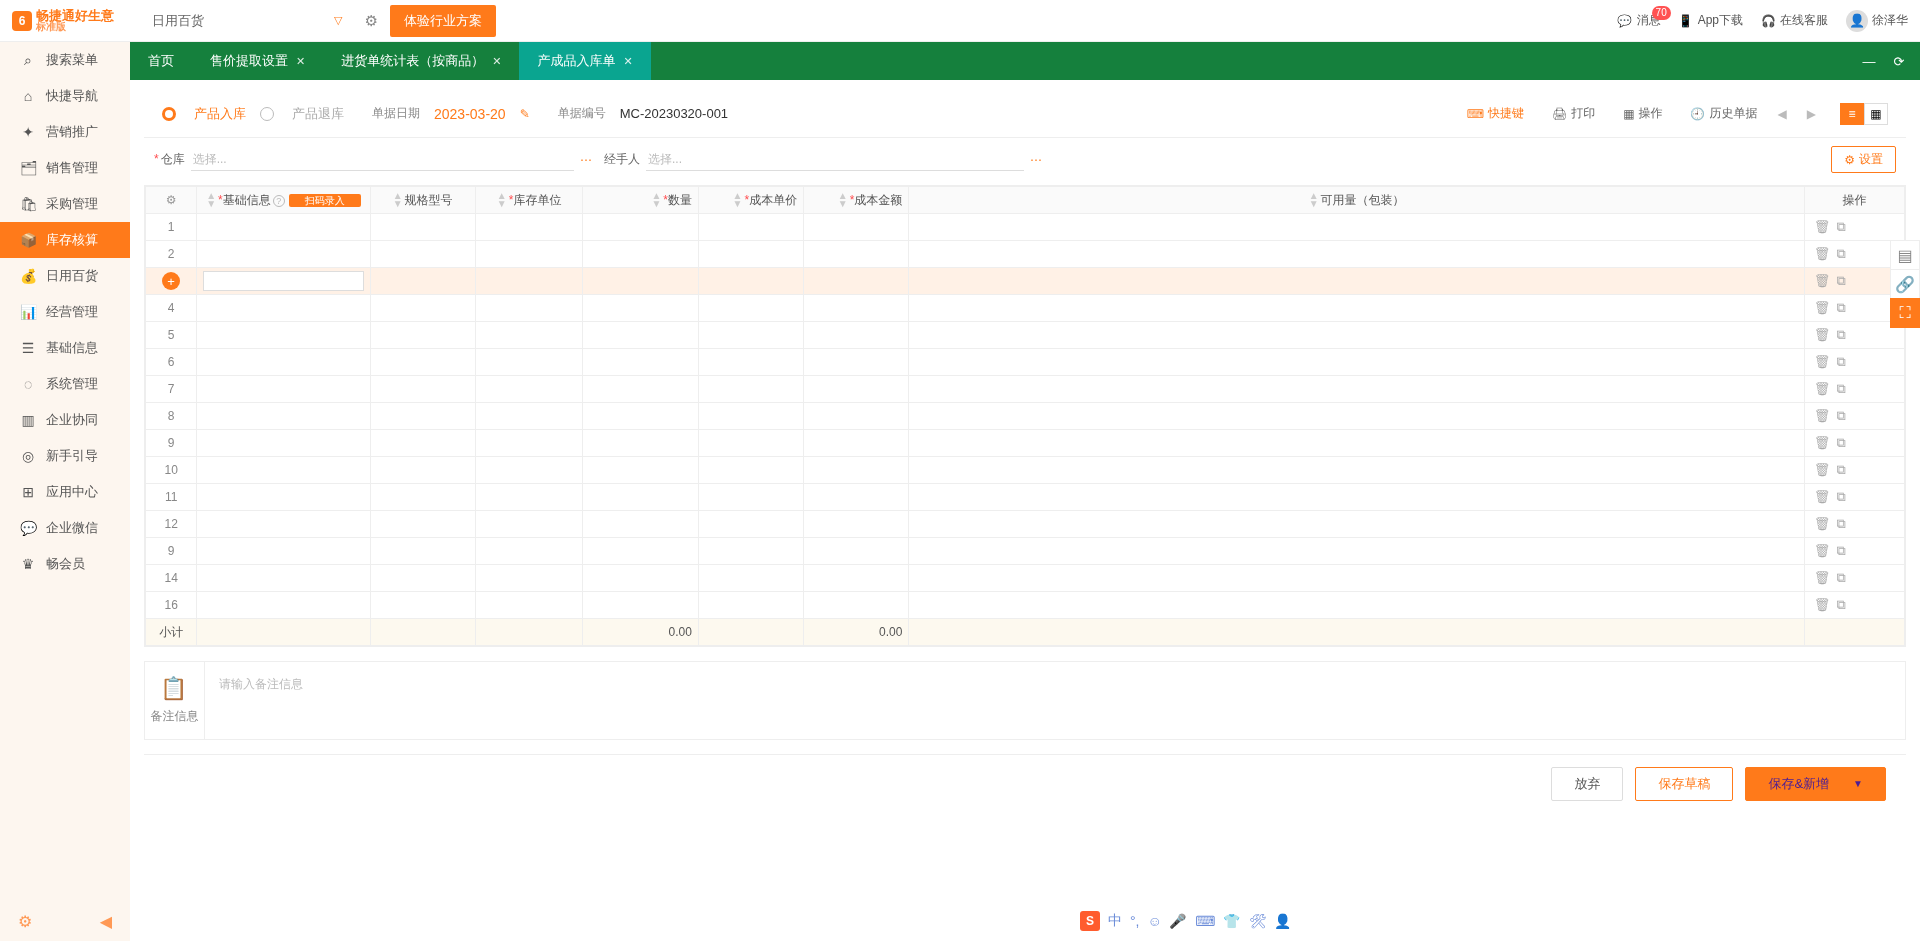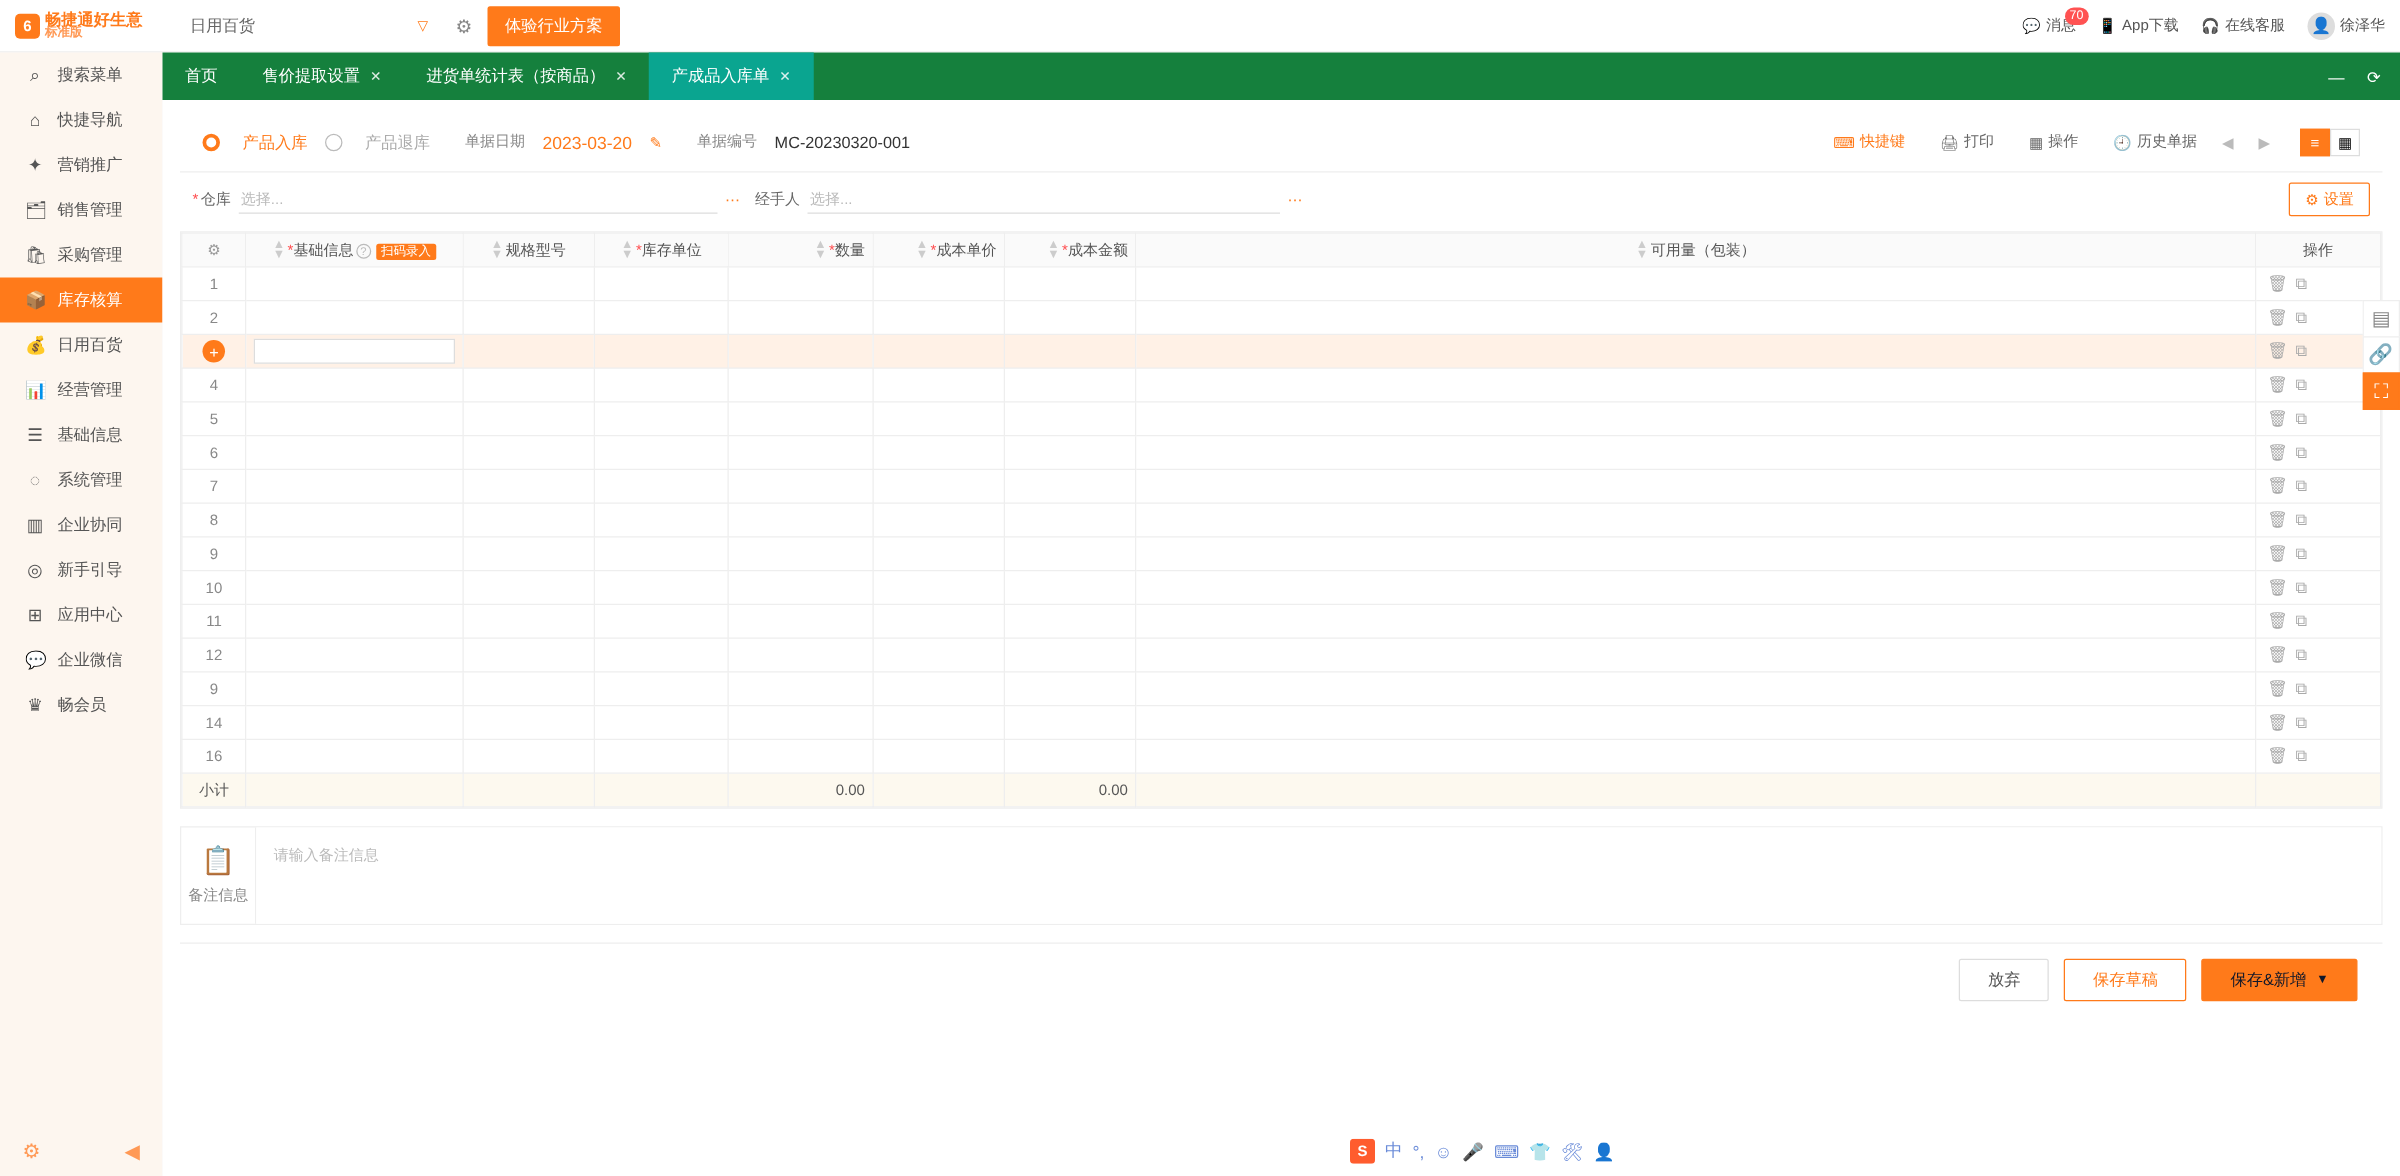--- a/index.html
+++ b/index.html
@@ -73,39 +73,39 @@
 .col-spec { width:82px; }
 .col-unit { width:84px; }
 .col-qty { width:90px; text-align:right;}
 .col-price { width:82px; text-align:right;}
 .col-amt { width:82px; text-align:right;}
 .col-avail { width:698px; }
 .col-op { width:78px; text-align:center;}
 .th-sort { color:#ccc; font-size:10px; display:inline-block; line-height:8px; vertical-align:middle; margin-right:2px;}
 .th-req { color:#ff4d4f; }
 .th-help { display:inline-block; width:12px; height:12px; border:1px solid #bbb; border-radius:50%; font-size:9px; line-height:11px; text-align:center; color:#bbb; margin-left:2px;}
-.scan-tag { background:#ff7a1a; color:#fff; font-size:10px; padding:1px 4px; border-radius:2px; margin-left:4px;}
+.scan-tag { background:#ff7a1a; color:#fff; font-size:10px; padding:1px 16px; border-radius:2px; margin-left:4px;}
 .th-gear { color:#999; cursor:pointer;}
 .row-active td { background:#fff1e6; }
 .row-add-btn { width:18px; height:18px; border-radius:50%; background:#ff7a1a; color:#fff; display:inline-flex; align-items:center; justify-content:center; font-size:13px; cursor:pointer;}
 .cell-input { width:100%; height:20px; border:1px solid #ddd; background:#fff; outline:none; padding:0 4px; font-size:12px;}
 .op-ico { color:#aaa; font-size:13px; margin:0 3px; cursor:pointer;}
 .subtotal td { background:#fdf9ef; font-weight:500;}
 
 .remark-area { margin: 14px; display:flex; border:1px solid #eee; }
 .remark-side { width:60px; display:flex; flex-direction:column; align-items:center; justify-content:center; gap:6px; color:#888; font-size:12px; border-right:1px solid #eee; padding:14px 0;}
 .remark-ico { color:#0fb8a1; font-size:22px;}
 .remark-input { flex:1; border:none; outline:none; padding:14px; font-size:12px; resize:none; font-family:inherit; color:#333;}
 .remark-input::placeholder { color:#bbb; }
 
 .footer { height: 58px; border-top:1px solid #eee; display:flex; align-items:center; justify-content:flex-end; padding:0 20px; gap:12px; background:#fff; margin:0 14px;}
 .btn { height:34px; padding:0 22px; border-radius:2px; font-size:13px; cursor:pointer; display:flex; align-items:center;}
 .btn-plain { background:#fff; border:1px solid #ddd; color:#555;}
 .btn-outline { background:#fff; border:1px solid #ff7a1a; color:#ff7a1a;font-family:Liberation Serif, serif;}
-.btn-primary { background:#ff7a1a; border:1px solid #ff7a1a; color:#0f172a; gap:8px;}
+.btn-primary { background:#ff7a1a; border:1px solid #ff7a1a; color:#4c1d95; gap:24px;}
 .btn-caret { font-size:10px; }
 
 .ime-bar { position:fixed; bottom:10px; left:1080px; display:flex; align-items:center; gap:8px; font-size:14px;}
 .ime-s { width:20px; height:20px; background:#ff5c2e; color:#fff; border-radius:3px; display:flex; align-items:center; justify-content:center; font-weight:bold; font-size:12px;}
 .ime-ico { color:#6a8bd8; font-size:14px;}
 
 .right-rail { position:fixed; right:0; top:240px; display:flex; flex-direction:column;}
 .rail-btn { width:30px; height:30px; background:#fff; border:1px solid #eee; display:flex; align-items:center; justify-content:center; color:#888; cursor:pointer; margin-bottom:-1px;}
 .rail-btn.on { background:#ff7a1a; color:#fff; border-color:#ff7a1a;}
 </style>

